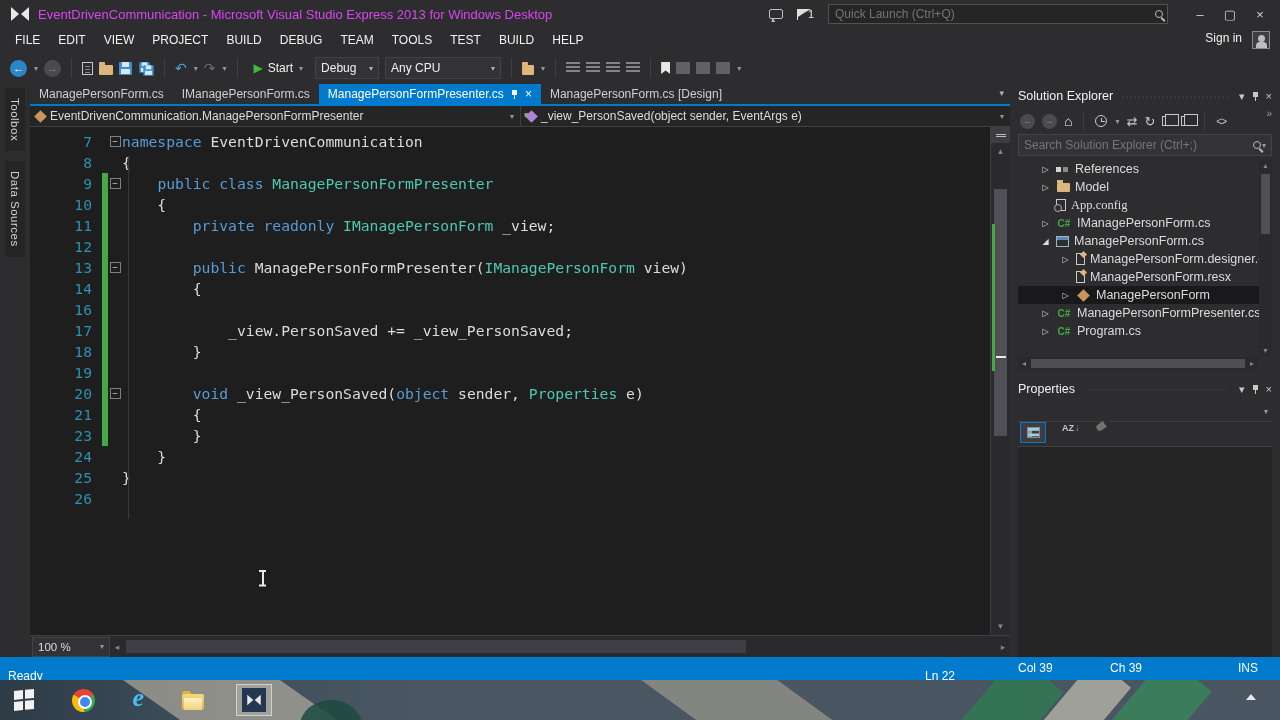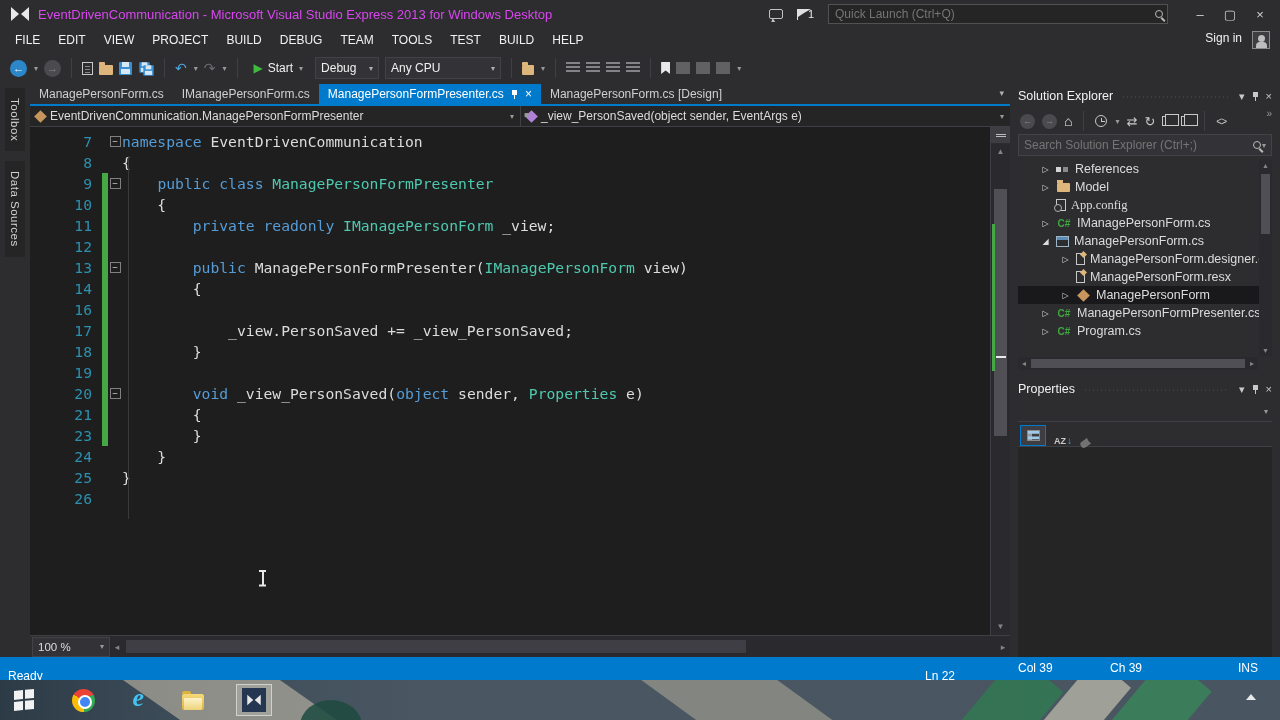--- a/index.html
+++ b/index.html
@@ -163,21 +163,21 @@
   .se-vscroll{position:absolute;right:0;top:0;bottom:14px;width:13px;background:#2a2a2e}
   .se-vscroll .up{position:absolute;top:2px;left:0;right:0;text-align:center;font-size:7px;color:#858585}
   .se-vscroll .dn{position:absolute;bottom:2px;left:0;right:0;text-align:center;font-size:7px;color:#858585}
   .se-vscroll .th{position:absolute;left:2px;right:2px;top:14px;height:60px;background:#4f4f55}
   .se-hscroll{position:absolute;left:0;right:14px;bottom:0;height:13px;background:#2a2a2e;display:flex;align-items:center}
   .se-hscroll .la,.se-hscroll .ra{width:12px;text-align:center;font-size:8px;color:#858585}
   .se-hscroll .th{flex:1;height:9px;background:#4f4f55;margin:0 1px}
   .panel-split{height:7px}
 
   .props-combo{height:20px;display:flex;align-items:center;justify-content:flex-end;padding-right:4px;color:#9a9a9a;font-size:8px}
-  .props-toolbar{height:26px;display:flex;align-items:flex-end;gap:8px;border-top:1px solid #3f3f46;border-bottom:1px solid #3f3f46;padding:0 2px}
+  .props-toolbar{height:26px;display:flex;align-items:flex-start;gap:16px;border-top:1px solid #3f3f46;border-bottom:1px solid #3f3f46;padding:0 2px}
   .cat-btn{width:26px;height:21px;border:1px solid #007acc;background:#3e3e42;display:flex;align-items:center;justify-content:center}
   .i-cat{width:13px;height:11px;background:linear-gradient(#9ecbe8 3px,transparent 3px) 0 0/6px 5.5px,linear-gradient(90deg,#9a9a9e 4px,transparent 0) 0 0/13px 11px;border:1px solid #8a8a8a}
   .az-btn{display:flex;align-items:center;color:#c8c8c8;font-size:9px;font-weight:bold;gap:1px}
   .az-btn .ar{color:#4ea6dd;font-size:10px}
   .i-wrench{width:13px;height:7px;background:#8a8a8a;border-radius:3px;transform:rotate(-35deg);position:relative;opacity:.75}
   .i-wrench::before{content:"";position:absolute;right:-2px;top:-2px;width:6px;height:11px;border-radius:50%;background:#2d2d30}
   .props-body{flex:1;background:#252526}
 
   
   .statusbar{position:absolute;left:0;right:0;bottom:40px;height:23px;background:#007acc;color:#fff;font-size:12px}

